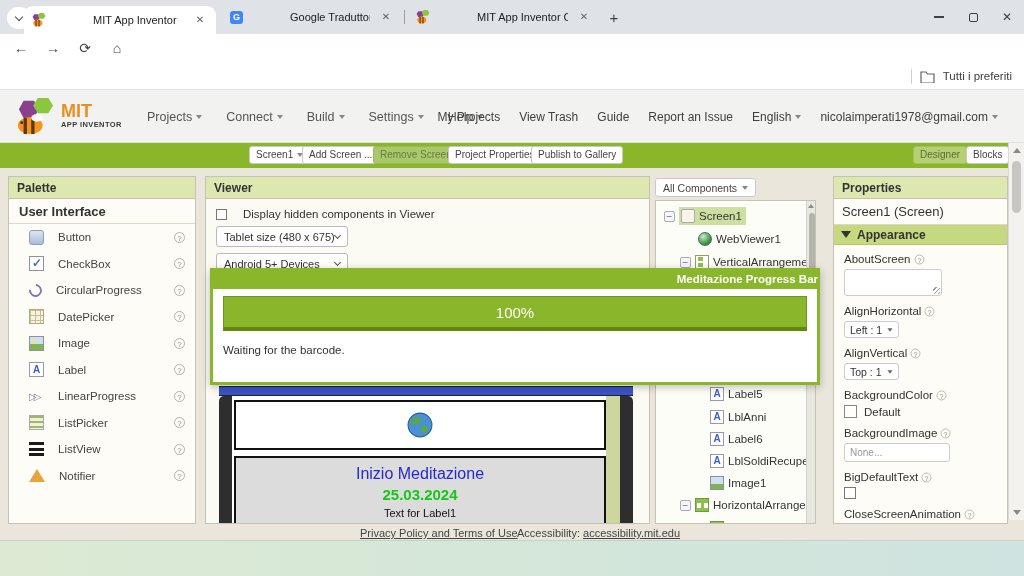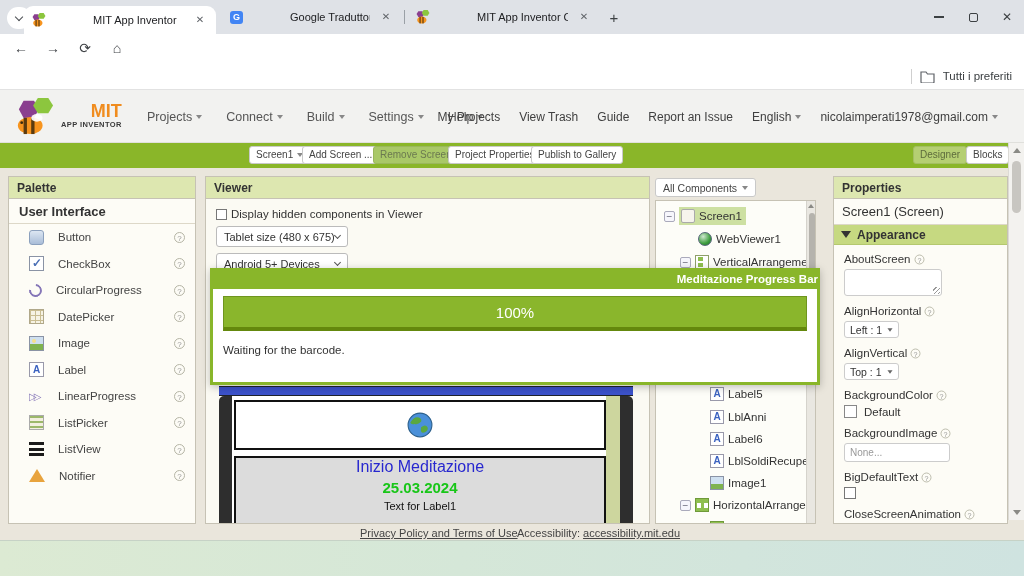--- a/index.html
+++ b/index.html
@@ -44,21 +44,21 @@
       linear-gradient(#5f6368,#5f6368) 0 0/4px 4px no-repeat,
       linear-gradient(#5f6368,#5f6368) 7px 0/4px 4px no-repeat,
       linear-gradient(#5f6368,#5f6368) 0 7px/4px 4px no-repeat,
       linear-gradient(#5f6368,#5f6368) 7px 7px/4px 4px no-repeat; }
   .bm-right { position:absolute; right:12px; top:0; height:28px; display:flex; align-items:center; gap:8px; }
   .bm-sep { width:1px; height:15px; background:#cfcfcf; }
   .bm-label { font-size:11.5px; color:#3c4043; }
 
   
   .ai-header { position:absolute; left:0; top:90px; width:1024px; height:53px; background:#f2f2f0; border-bottom:1px solid #e0e0dc; }
-  .logo { position:absolute; left:14px; top:7px; display:flex; align-items:center; gap:5px;text-align:right; }
+  .logo { position:absolute; left:14px; top:7px; display:flex; align-items:center; gap:5px; }
   .brand { display:flex; flex-direction:column; }
   .brand-mit { color:#f08c1e; font-weight:bold; font-size:18px; line-height:17px; }
   .brand-sub { color:#3a3a3a; font-weight:bold; font-size:7.5px; letter-spacing:0.4px; }
   .menus { position:absolute; left:147px; top:0; height:53px; display:flex; align-items:center; gap:24px; }
   .menu-item { font-size:12.5px; color:#555; display:flex; align-items:center; gap:4px; }
   .caret { width:0; height:0; border-left:3.5px solid transparent; border-right:3.5px solid transparent; border-top:4px solid #888; }
   .hdr-links { position:absolute; right:26px; top:0; height:53px; display:flex; align-items:center; gap:19px; }
   .hdr-link { font-size:12px; color:#404040; display:flex; align-items:center; gap:4px; white-space:nowrap; }
 
   
@@ -109,41 +109,41 @@
   .ic-lin { border:none; color:#8677b8; font-size:10px; line-height:15px; letter-spacing:-3px; }
   .ic-lin::before { content:"\25B7\25B7"; }
   .ic-lpk { background:#f2efdf; border:1px solid #aaa;
     background-image:repeating-linear-gradient(#9cb86a 0 2px, transparent 2px 5px); background-size:100% 100%; }
   .ic-lsv { background:repeating-linear-gradient(#1a1a1a 0 3px, transparent 3px 5.5px); height:14px; }
   .ic-not { width:0; height:0; border:none; border-left:8px solid transparent; border-right:8px solid transparent;
     border-bottom:13px solid #e8a33d; }
 
   
   .viewer { left:205px; width:445px; height:348px; background:#fbfaf3; }
-  .chk-row { position:absolute; left:10px; top:31px; display:flex; align-items:center; gap:4px; }
+  .chk-row { position:absolute; left:10px; top:31px; display:flex; align-items:center; gap:16px; }
   .cbox { width:11px; height:11px; border:1px solid #777; background:#fff; flex:none; }
   .chk-label { font-size:11.5px; color:#333; }
   .dd { position:absolute; background:#fff; border:1px solid #bbb; border-radius:3px; font-size:11px; color:#333;
     display:flex; align-items:center; padding:0 7px; justify-content:space-between; }
   .dd-chev { width:5px; height:5px; border-right:1.4px solid #555; border-bottom:1.4px solid #555; transform:rotate(45deg); margin-top:-2px; }
   .dd1 { left:10px; top:49px; width:132px; height:21px; }
   .dd2 { left:10px; top:76px; width:132px; height:21px; }
 
   
   .phone { position:absolute; left:13px; top:209px; width:414px; height:139px; overflow:hidden; }
   .phone-blue { position:absolute; left:0; top:0; width:414px; height:10px; background:#3c52cb; border-top:1px solid #20242c; border-bottom:1px solid #20242c; }
   .bezel { position:absolute; top:10px; width:13px; height:129px; background:#2e2e2e; }
   .bezel-l { left:0; border-radius:5px 0 0 0; }
   .bezel-r { left:401px; border-radius:0 5px 0 0; }
   .phone-content { position:absolute; left:13px; top:10px; width:388px; height:129px; background:#fff; }
   .khaki { position:absolute; left:374px; top:0; width:14px; height:129px; background:#cdd69e; }
   .pbox1 { position:absolute; left:2px; top:4px; width:372px; height:50px; border:2px solid #111; background:#fff;
     display:flex; align-items:center; justify-content:center; }
   .pbox2 { position:absolute; left:2px; top:60px; width:372px; height:80px; border:2px solid #111; background:#dcdcdc; text-align:center; }
-  .p-head { color:#2727cf; font-size:16px; }
+  .p-head { margin-top:7px; color:#2727cf; font-size:16px; }
   .p-date { margin-top:3px; color:#18c618; font-weight:bold; font-size:15px; }
   .p-lbl { margin-top:4px; color:#111; font-size:11px; }
 
   
   .dialog { position:absolute; left:210px; top:268px; width:610px; height:117px; z-index:50; background:#fff;
     border:3px solid #89b62a; box-shadow:0 2px 8px rgba(0,0,0,0.25); }
   .dlg-head { height:19px; line-height:19px; background:#89b62a; color:#fff; font-weight:bold; font-size:11.5px; padding-left:8px;
     margin:-1px; width:606px;text-align:right; }
   .dlg-progress { margin:8px 10px 0; height:35px; background:#8ab62c; border:1px solid #6f951f; border-bottom:4px solid #64880d;
     color:#fff; font-size:15px; text-align:center; line-height:31px; }

